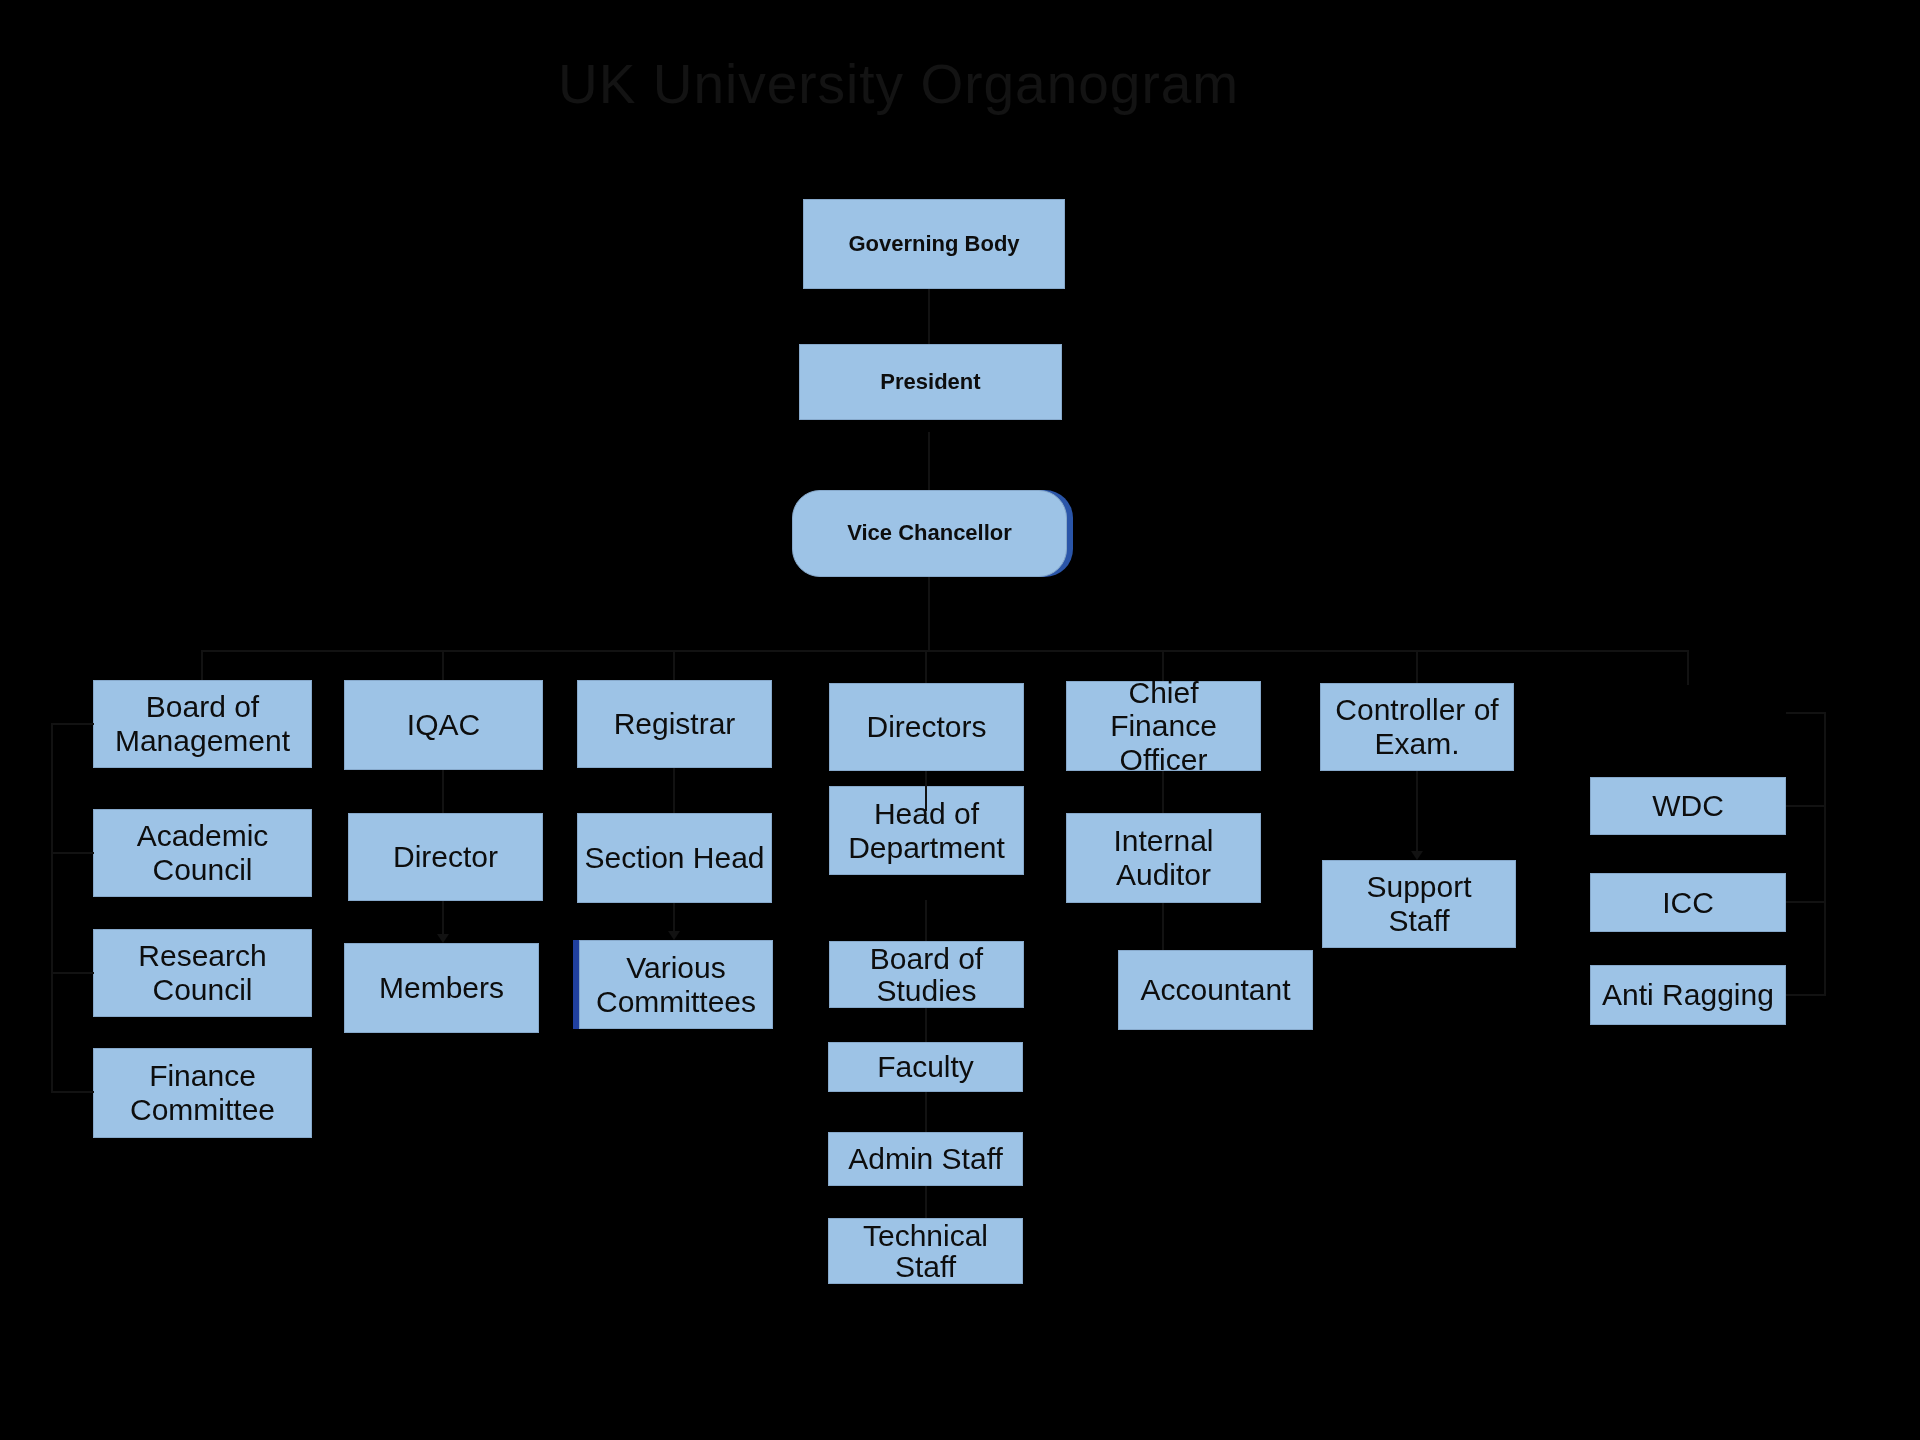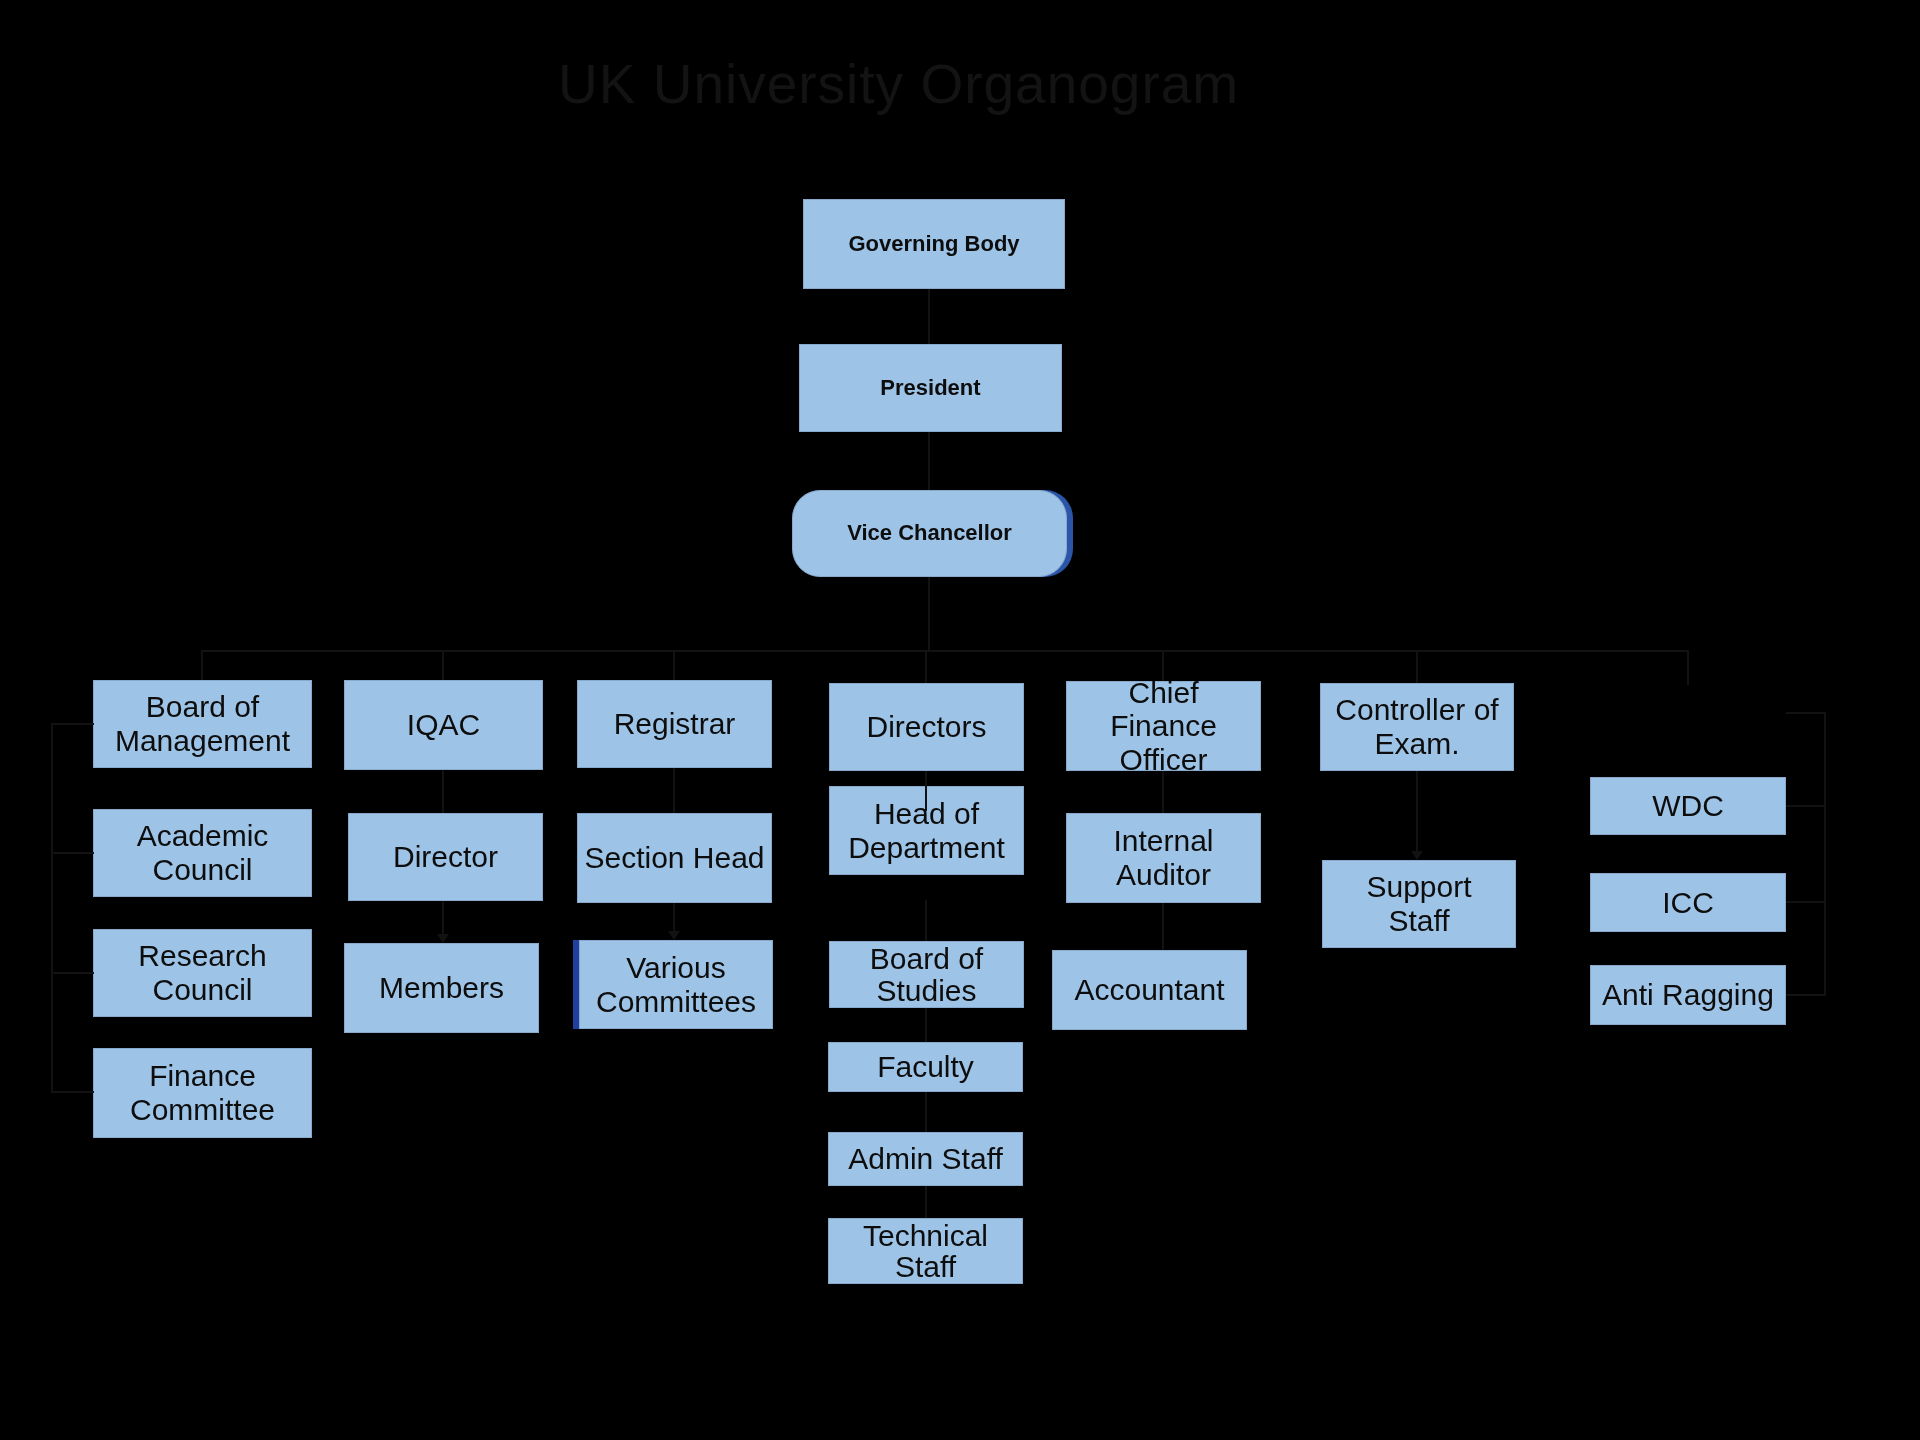--- a/index.html
+++ b/index.html
@@ -34,21 +34,21 @@
 </head>
 <body>
 
 <div id="stage">
 
   <div class="title">UK University Organogram</div>
 
   <div class="box bold" style="left:803px;top:199px;width:262px;height:90px">
     <span class="lbl">Governing Body</span>
   </div>
-  <div class="box bold" style="left:799px;top:344px;width:263px;height:88px">
+  <div class="box bold" style="left:799px;top:344px;width:263px;height:76px">
     <span class="lbl">President</span>
   </div>
   <div class="box bold shadow-right" style="left:792px;top:490px;width:275px;height:87px">
     <span class="lbl">Vice Chancellor</span>
   </div>
 
   <div class="box" style="left:93px;top:680px;width:219px;height:88px">
     <span class="lbl">Board of Management</span>
   </div>
   <div class="box" style="left:93px;top:809px;width:219px;height:88px">
@@ -99,21 +99,21 @@
   <div class="box" style="left:828px;top:1218px;width:195px;height:66px;line-height:1.05">
     <span class="lbl">Technical Staff</span>
   </div>
 
   <div class="box" style="left:1066px;top:681px;width:195px;height:90px">
     <span class="lbl">Chief Finance Officer</span>
   </div>
   <div class="box" style="left:1066px;top:813px;width:195px;height:90px">
     <span class="lbl">Internal Auditor</span>
   </div>
-  <div class="box" style="left:1052px;top:950px;width:195px;height:80px">
+  <div class="box" style="left:1118px;top:950px;width:195px;height:80px">
     <span class="lbl">Accountant</span>
   </div>
 
   <div class="box" style="left:1320px;top:683px;width:194px;height:88px">
     <span class="lbl">Controller of Exam.</span>
   </div>
   <div class="box" style="left:1322px;top:860px;width:194px;height:88px">
     <span class="lbl narrow">Support Staff</span>
   </div>
 

